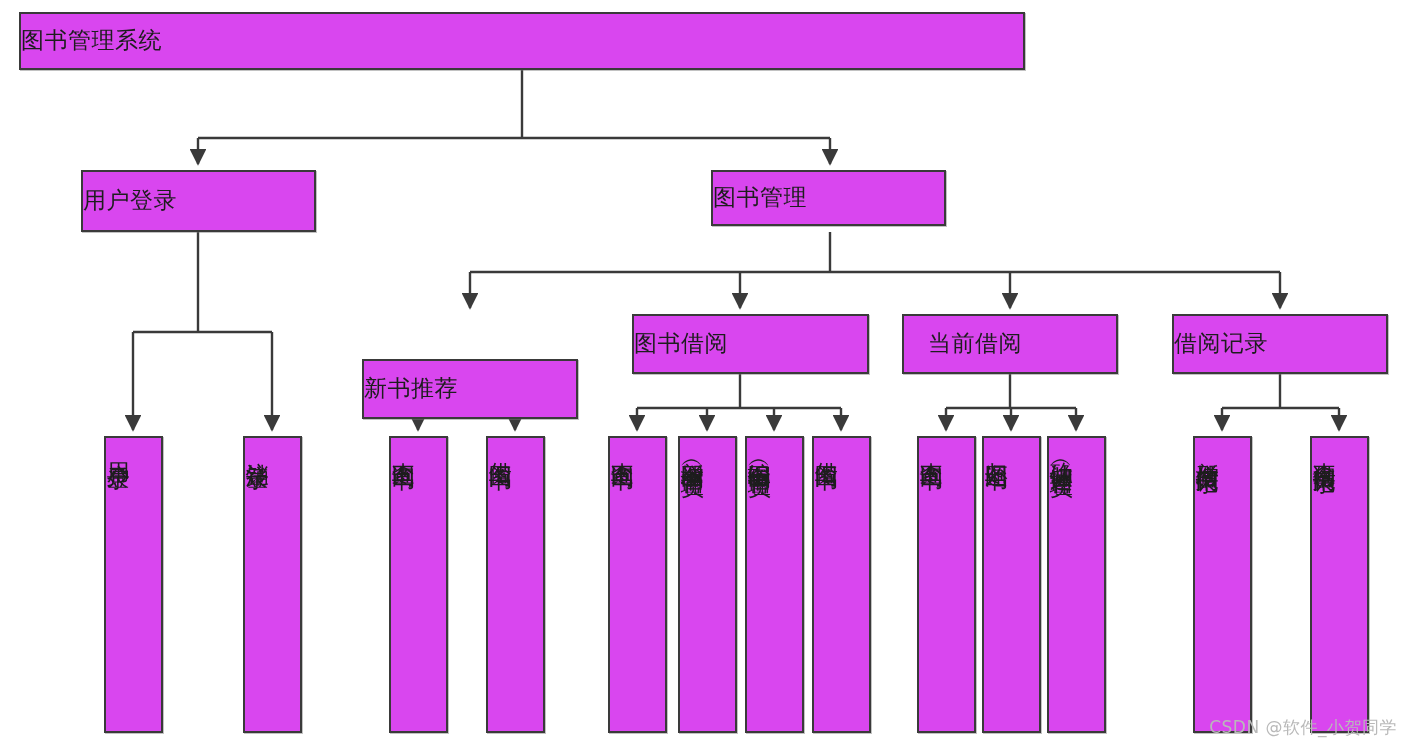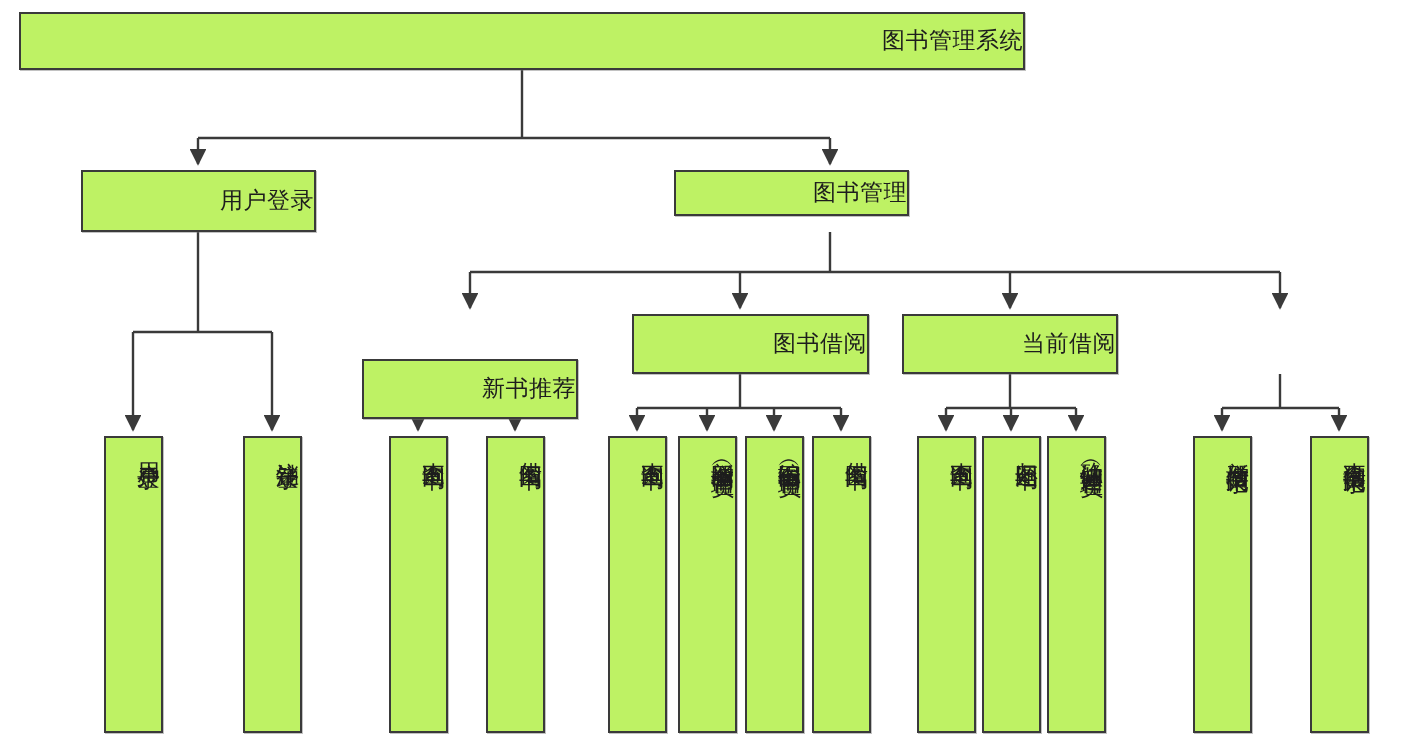--- a/index.html
+++ b/index.html
@@ -22,25 +22,25 @@
     position: absolute;
     left: 0;
     top: 0;
     width: 1405px;
     height: 747px;
     pointer-events: none;
   }
   .node {
     position: absolute;
     box-sizing: border-box;
-    background: #bef264;
+    background: #d946ef;
     border: 2px solid #3a3a3a;
     display: flex;
     align-items: center;
-    justify-content: flex-end;
+    justify-content: flex-start;
     color: #1d1d1d;
     text-align: center;
     box-shadow: 1px 1px 0 rgba(120,120,120,0.45);
   }
   .node .label {
     display: block;
     line-height: 1.18;
     letter-spacing: 0.5px;
   }
   .node.horiz .label {
@@ -124,32 +124,35 @@
     </g>
   </svg>
 
   <div class="node horiz" style="left:19px; top:12px; width:1006px; height:58px;">
     <span class="label">图书管理系统</span>
   </div>
 
   <div class="node horiz" style="left:81px; top:170px; width:235px; height:62px;">
     <span class="label">用户登录</span>
   </div>
-  <div class="node horiz" style="left:674px; top:170px; width:235px; height:46px;">
+  <div class="node horiz" style="left:711px; top:170px; width:235px; height:56px;">
     <span class="label">图书管理</span>
   </div>
 
   <div class="node horiz" style="left:362px; top:314px; width:216px; height:60px;margin-top:45px;">
     <span class="label">新书推荐</span>
   </div>
   <div class="node horiz" style="left:632px; top:314px; width:237px; height:60px;">
     <span class="label">图书借阅</span>
   </div>
-  <div class="node horiz" style="left:902px; top:314px; width:216px; height:60px;">
+  <div class="node horiz" style="left:902px; top:314px; width:216px; height:60px;padding-left:24px;">
     <span class="label">当前借阅</span>
+  </div>
+  <div class="node horiz" style="left:1172px; top:314px; width:216px; height:60px;">
+    <span class="label">借阅记录</span>
   </div>
 
   <div class="node vert" style="left:104px; top:436px; width:59px; height:297px;">
     <span class="label">用户登录</span>
   </div>
   <div class="node vert" style="left:243px; top:436px; width:59px; height:297px;">
     <span class="label">注销登录</span>
   </div>
 
   <div class="node vert" style="left:389px; top:436px; width:59px; height:297px;">
@@ -182,14 +185,15 @@
     <span class="label">确认归还（管理员）</span>
   </div>
 
   <div class="node vert" style="left:1193px; top:436px; width:59px; height:297px;">
     <span class="label">新增借阅记录</span>
   </div>
   <div class="node vert" style="left:1310px; top:436px; width:59px; height:297px;">
     <span class="label">查询借阅记录</span>
   </div>
 
+  <div class="watermark">CSDN @软件_小贺同学</div>
 
 </div>
 
 </body></html>

